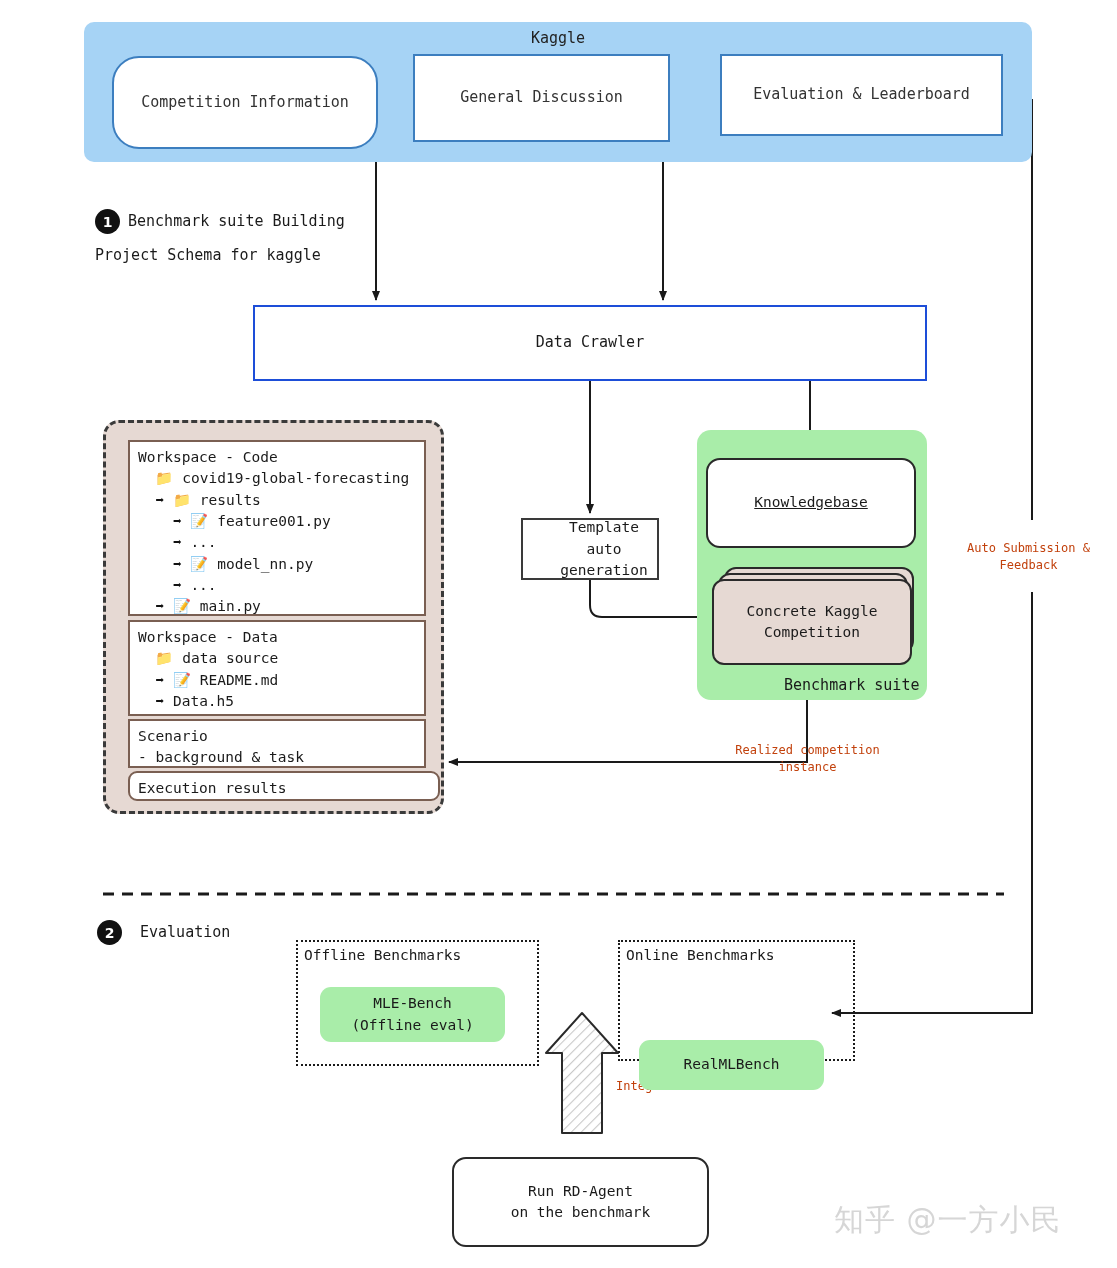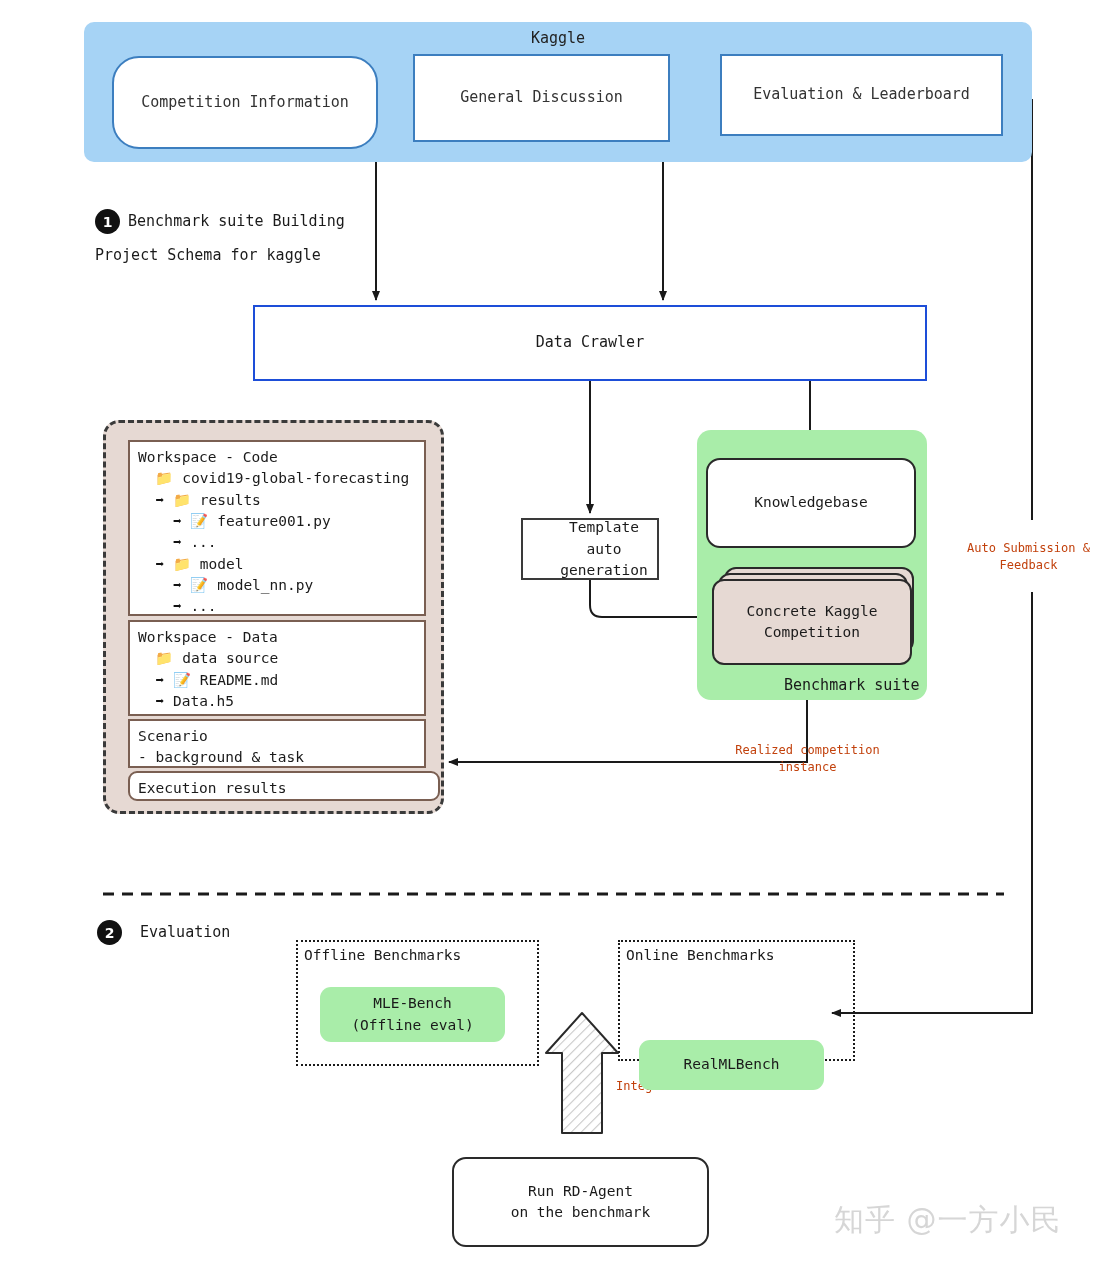--- a/index.html
+++ b/index.html
@@ -144,20 +144,21 @@
     background: #a9eda9;
     border-radius: 14px;
   }
   #knowledgebase {
     left: 706px; top: 458px;
     width: 210px; height: 90px;
     background: #ffffff;
     border: 2px solid #2a2a2a;
     border-radius: 14px;
     font-size: 14.5px;
+    text-decoration: underline;
   }
   .stack-card {
     position: absolute;
     box-sizing: border-box;
     background: #e6d9d3;
     border: 2px solid #2a2a2a;
     border-radius: 12px;
   }
   #stack-back-2 { left: 724px; top: 567px; width: 190px; height: 86px; }
   #stack-back-1 { left: 718px; top: 573px; width: 190px; height: 86px; }
@@ -309,21 +310,20 @@
 
 <div id="workspace-panel">
 
   <div class="ws-box" id="ws-code">
     <div>Workspace - Code</div>
     <div id="ws-code-tree">
         <span class="tree-line">  <span class="ico" style="color:#f2b33d">📁</span> <span>covid19-global-forecasting</span></span>
         <span class="tree-line">  <span class="arrow-g">➡</span> <span class="ico" style="color:#f2b33d">📁</span> <span>results</span></span>
         <span class="tree-line">    <span class="arrow-g">➡</span> <span class="ico">📝</span> <span>feature001.py</span></span>
         <span class="tree-line">    <span class="arrow-g">➡</span> <span>...</span></span>
-        <span class="tree-line">  <span class="arrow-g">➡</span> <span class="ico" style="color:#f2b33d">📁</span> <span>model</span></span>
         <span class="tree-line">    <span class="arrow-g">➡</span> <span class="ico">📝</span> <span>model_nn.py</span></span>
         <span class="tree-line">    <span class="arrow-g">➡</span> <span>...</span></span>
         <span class="tree-line">  <span class="arrow-g">➡</span> <span class="ico">📝</span> <span>main.py</span></span>
       </div>
   </div>
 
   <div class="ws-box" id="ws-data">
     <div>Workspace - Data</div>
     <div id="ws-data-tree">
         <span class="tree-line">  <span class="ico" style="color:#f2b33d">📁</span> <span>data source</span></span>

